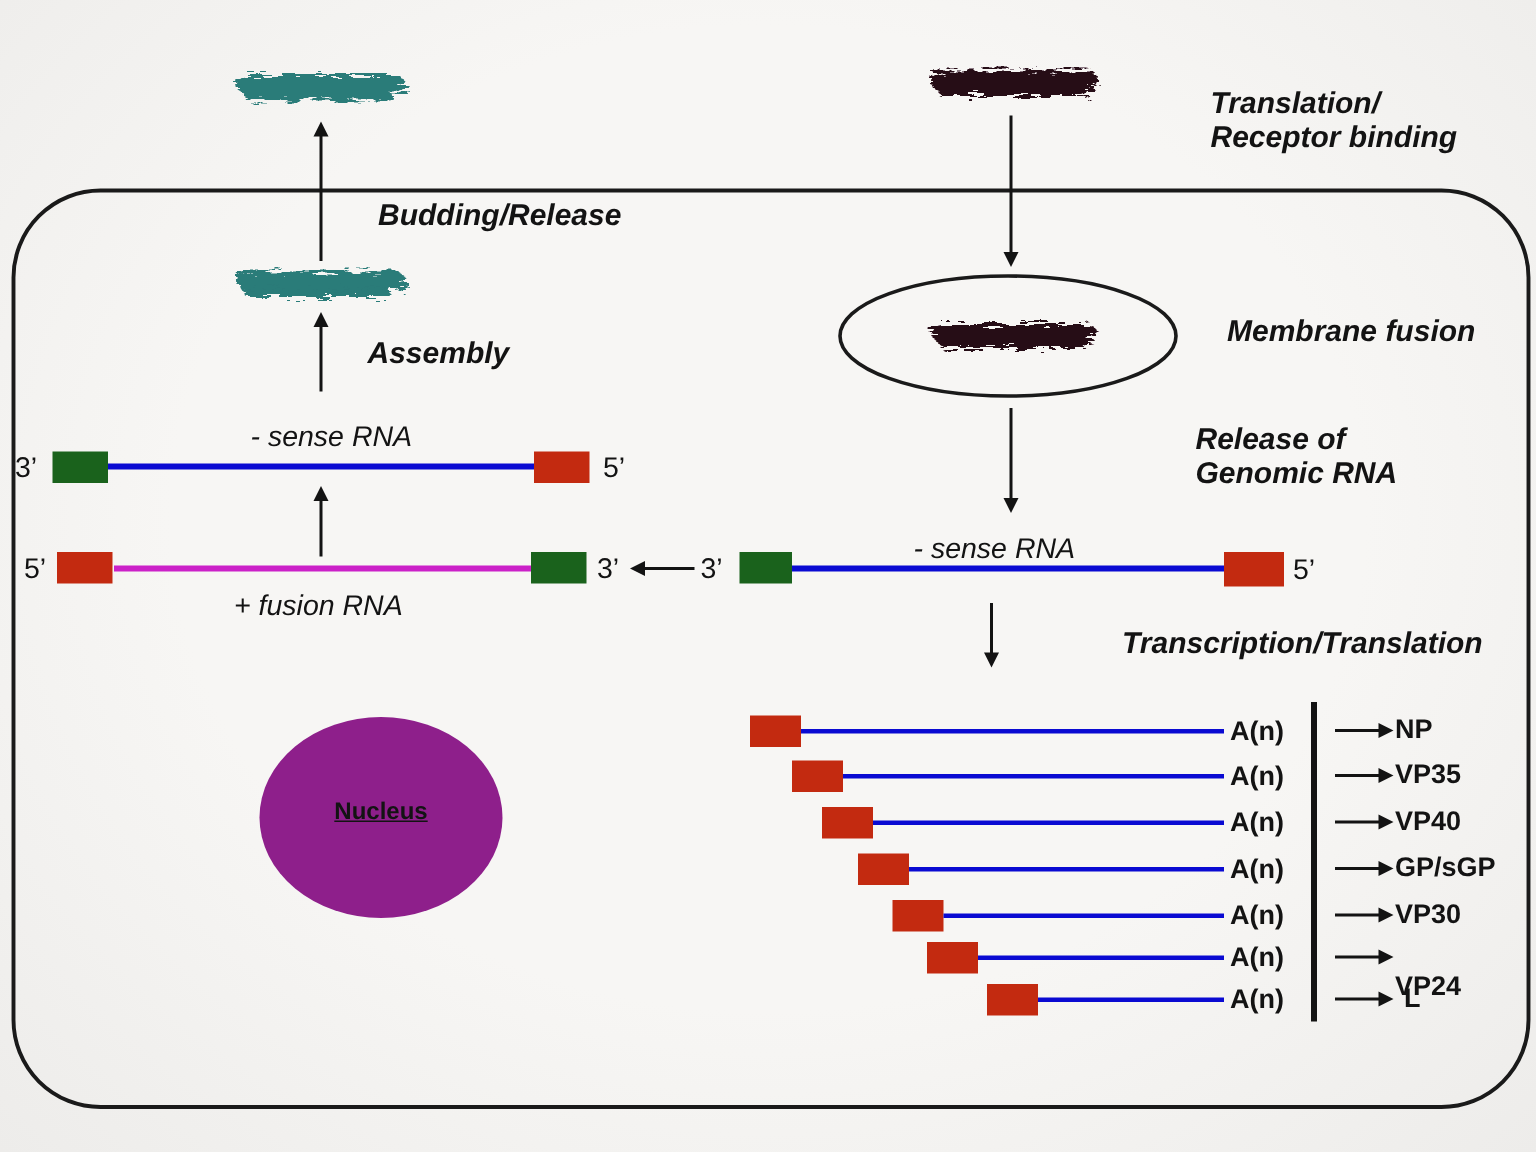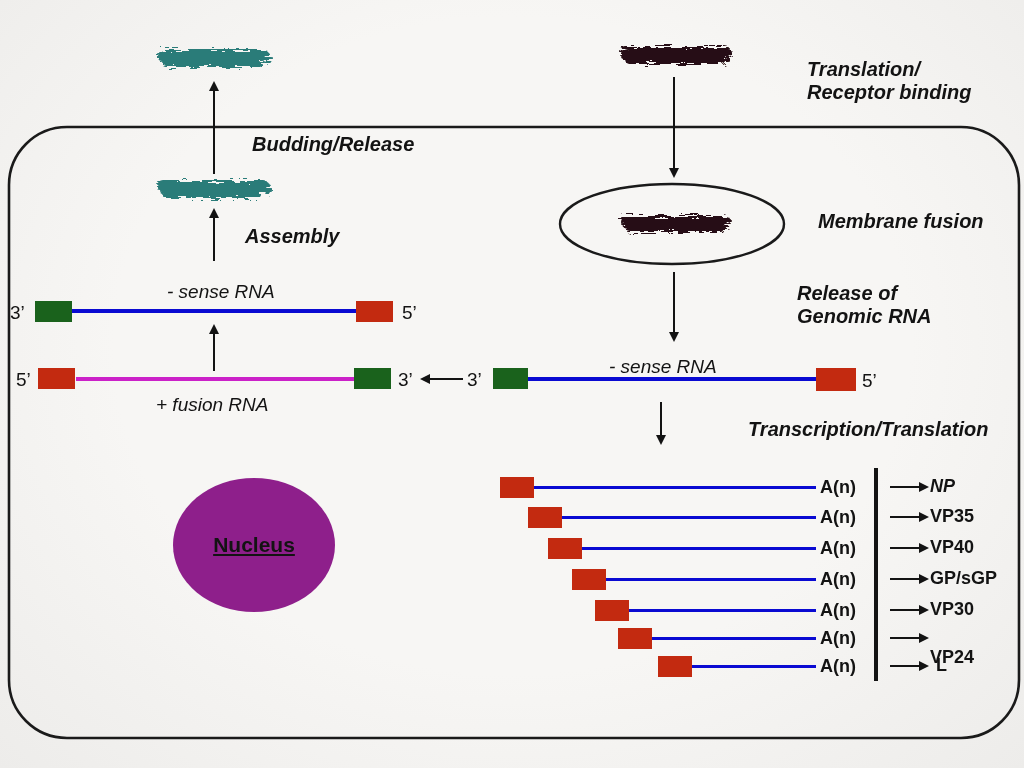--- a/index.html
+++ b/index.html
@@ -14,21 +14,21 @@
     font-family:"Liberation Sans", sans-serif;color:var(--ink,#131313);
   }
   #stage{position:relative;width:1024px;height:768px;}
   #shape-layer{position:absolute;left:0;top:0;width:1024px;height:768px;}
   .abs{position:absolute;}
   .stage-label{font-size:20px;font-weight:bold;font-style:italic;line-height:23px;white-space:nowrap;}
   .sense-label{font-size:19px;font-style:italic;white-space:nowrap;}
   .end-label{font-size:19px;white-space:nowrap;}
   .polya{font-size:18px;font-weight:bold;white-space:nowrap;text-align:center;}
   .protein{font-size:18px;font-weight:bold;white-space:nowrap;}
-  .nucleus-text{font-size:21px;font-weight:bold;text-decoration:underline;text-align:center;width:140px;}
+  .nucleus-text{font-size:16px;font-weight:bold;text-decoration:underline;text-align:center;width:140px;}
   .endbox{position:absolute;width:37px;height:21px;}
   .endbox.green{background:var(--rna-end-green,#1a621c);}
   .endbox.red{background:var(--rna-end-red,#c32a10);}
   .strand{position:absolute;height:4px;}
   .strand.blue{background:var(--rna-blue,#0a0ad2);}
   .strand.magenta{background:var(--rna-magenta,#cb21c8);}
   .mrna-line{position:absolute;height:3px;background:var(--rna-blue,#0a0ad2);}
   .mrna-cap{position:absolute;width:34px;height:21px;background:var(--rna-end-red,#c32a10);}
   .vline{position:absolute;width:2px;background:var(--ink,#131313);}
   .vline.up::before{content:"";position:absolute;top:-9px;left:-4px;
@@ -131,21 +131,21 @@
   <div class="endbox red" style="left:816px;top:368px;width:40px;height:23px;"></div>
   <div class="abs end-label" style="left:862px;top:370px;">5’</div>
 
   <div class="gene-bar"></div>
 
   <div>
     <div class="mrna-cap" style="left:500px;top:477px;"></div>
     <div class="mrna-line" style="left:534px;top:486px;width:282px;"></div>
     <div class="abs polya" style="left:820px;top:477px;">A(n)</div>
     <div class="hline right" style="left:890px;top:486px;width:30px;"></div>
-    <div class="abs protein" style="left:930px;top:476px;font-style:italic;">NP</div>
+    <div class="abs protein" style="left:930px;top:476px;">NP</div>
   </div>
 
   <div>
     <div class="mrna-cap" style="left:528px;top:507px;"></div>
     <div class="mrna-line" style="left:562px;top:516px;width:254px;"></div>
     <div class="abs polya" style="left:820px;top:507px;">A(n)</div>
     <div class="hline right" style="left:890px;top:516px;width:30px;"></div>
     <div class="abs protein" style="left:930px;top:506px;">VP35</div>
   </div>
 

